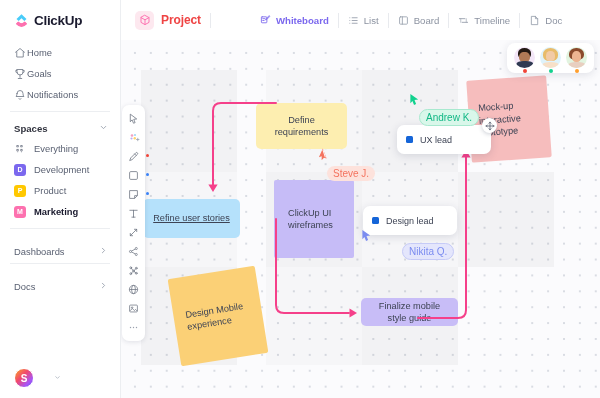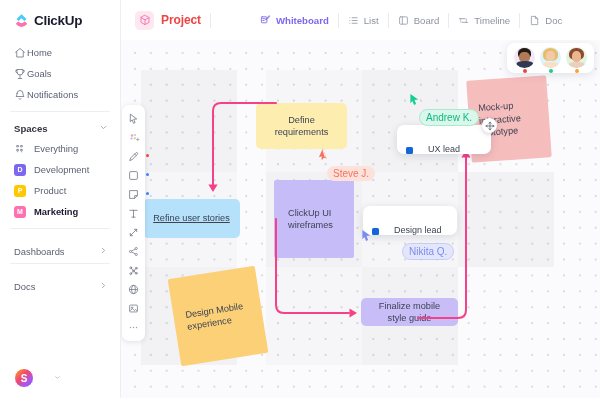--- a/index.html
+++ b/index.html
@@ -157,22 +157,22 @@
   .n-purple { background: #c6bcf7; border-radius: 2px; }
   .n-purple2{ background: #c8bdf7; border-radius: 5px; }
   .n-pink   { background: #f6bdbd; border-radius: 2px; }
   .n-orange { background: #fbd076; border-radius: 2px; }
 
   
   .ucard {
     position: absolute; z-index: 18;
     background: #fff; border-radius: 7px;
     box-shadow: 0 2px 9px rgba(40,50,80,0.15);
-    display: flex; align-items: flex-end;
-    padding: 0 12px 0 9px; gap: 15px;
+    display: flex; align-items: center;
+    padding: 0 12px 0 9px; gap: 7px;
   }
   .ucard .mark { width: 7px; height: 7px; border-radius: 1.5px; background: #1565d8; flex: 0 0 7px; }
   .ucard .lbl { font-size: 9px; color: #3d4354; white-space: nowrap; }
   .ucard .av { width: 18px; height: 18px; border-radius: 50%; overflow: hidden; margin-left: auto; }
 
   .movehandle {
     position: absolute; width: 15px; height: 15px; border-radius: 50%;
     background: #fff; box-shadow: 0 1px 4px rgba(40,50,80,0.25);
     display: flex; align-items: center; justify-content: center;
     z-index: 22; color: #5a6172;

